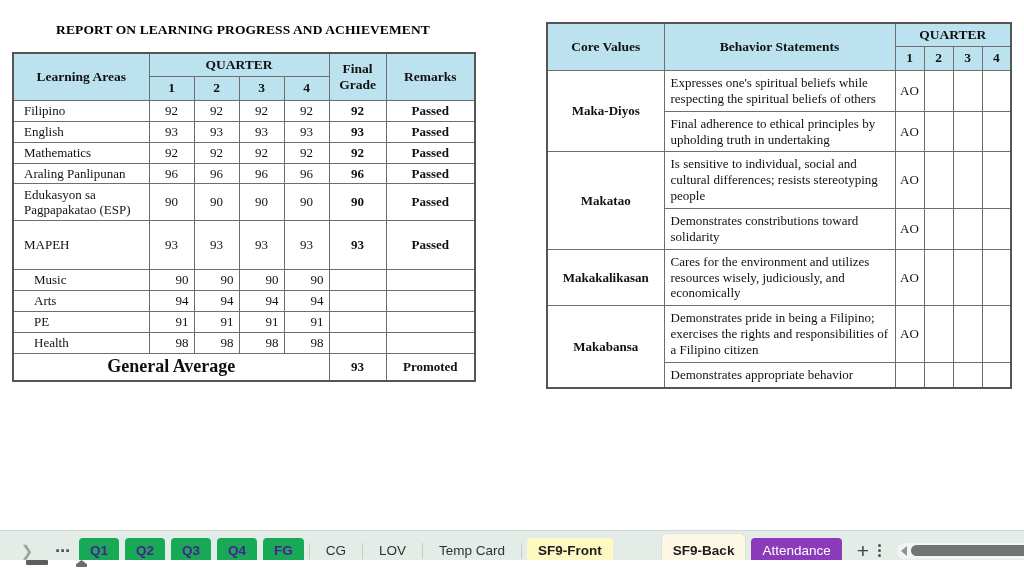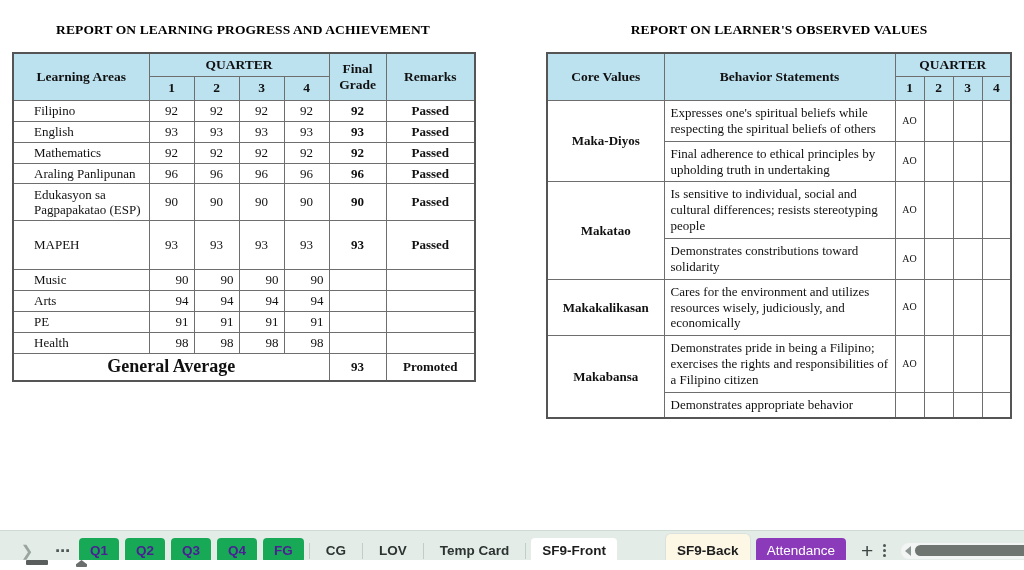--- a/index.html
+++ b/index.html
@@ -53,32 +53,32 @@
   table.grid thead th {
     background: #bce2f0;
     text-align: center;
     font-weight: bold;
     font-size: 13.5px;
     padding: 3px 2px;
   }
   .outer-thick { border: 2px solid #555; }
 
   
-  .t-left td.area      { text-align: left;  padding-left: 20px; }
+  .t-left td.area      { text-align: left;  padding-left: 10px; }
   .t-left td.sub       { text-align: left;  padding-left: 20px; }
   .t-left td.qv        { text-align: center; }
   .t-left td.qv-right  { text-align: right; padding-right: 5px; }
   .t-left td.final     { text-align: center; font-weight: bold; }
   .t-left td.remark    { text-align: center; font-weight: bold; }
   .t-left td.genavg    { text-align: center; font-weight: bold; font-size:18px; }
 
   
   .t-right td.corevalue { text-align: center; font-weight: bold; font-size: 13px; }
   .t-right td.behavior  { text-align: left; padding: 4px 6px; font-size: 13px; }
-  .t-right td.mark      { text-align: center; font-size: 10px; }
+  .t-right td.mark      { text-align: center; font-size: 13px; }
   .t-right td.blank     { }
 
   
   .tabbar {
     position: absolute;
     left: 0; bottom: 0;
     width: 1024px; height: 40px;
     background: #e4ece8;
     border-top: 1px solid #cfdad5;
     display: flex;
@@ -111,24 +111,23 @@
     height: 25px;
     display: flex; align-items: center; justify-content: center;
     padding: 0 11px;
     margin: 0 3px;
     border-radius: 4px;
     font-size: 13.5px;
     color: #2b2b2b;
     white-space: nowrap;
     cursor: pointer;
     box-sizing: border-box;
-    font-weight: bold;
   }
   .tab.green   { background: #18a957; color: #4c1d95; font-weight: 600; }
-  .tab.yellow  { background: #ffffff; color: #1d1d1d; font-weight: 600; }
+  .tab.yellow  { background: #fef9c3; color: #1d1d1d; font-weight: 600; }
   .tab.purple  { background: #8b3bba; color: #ffffff; font-weight: 400; }
   .tab.plain   { background: transparent; color: #2c3331; }
   .tab.active {
     background: #fdf8e6;
     color: #1d1d1d;
     font-weight: bold;
     border-radius: 5px 5px 0 0;
     height: 34px;
     align-items: center;
     box-shadow: 0 0 0 1px rgba(0,0,0,0.04);
@@ -337,21 +336,20 @@
           <tr>
             <td class="genavg" colspan="5">General Average</td>
             <td class="final">93</td>
             <td class="remark">Promoted</td>
           </tr>
         </tfoot>
       </table>
     </div>
 
     <div class="panel panel-right">
-      <div class="report-title">REPORT ON LEARNER'S OBSERVED VALUES</div>
 
       <table class="grid t-right outer-thick">
         <colgroup>
           <col style="width:117px">
           <col style="width:231px">
           <col style="width:29px">
           <col style="width:29px">
           <col style="width:29px">
           <col style="width:29px">
         </colgroup>

